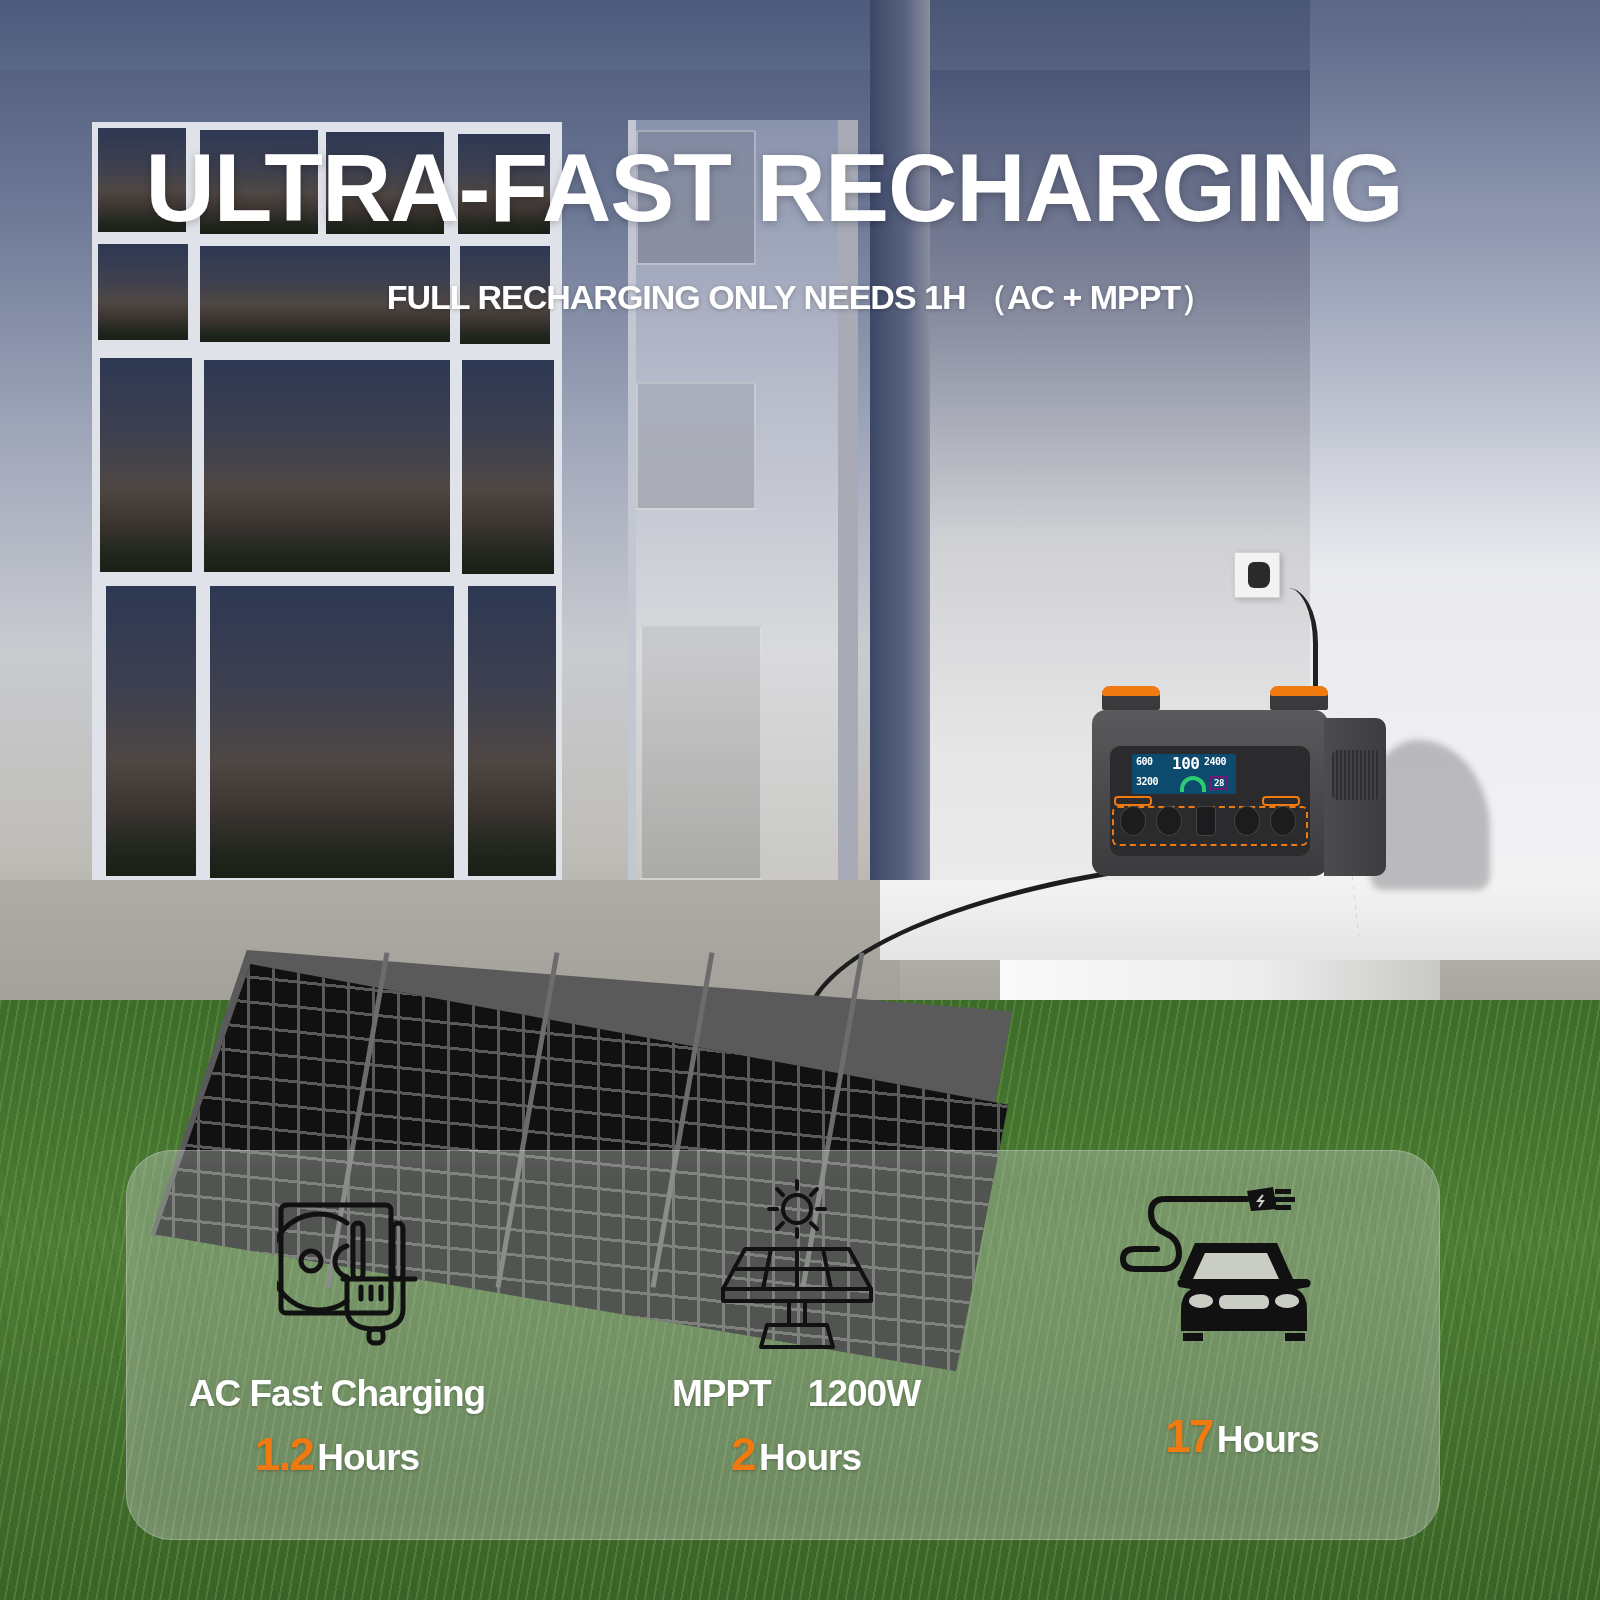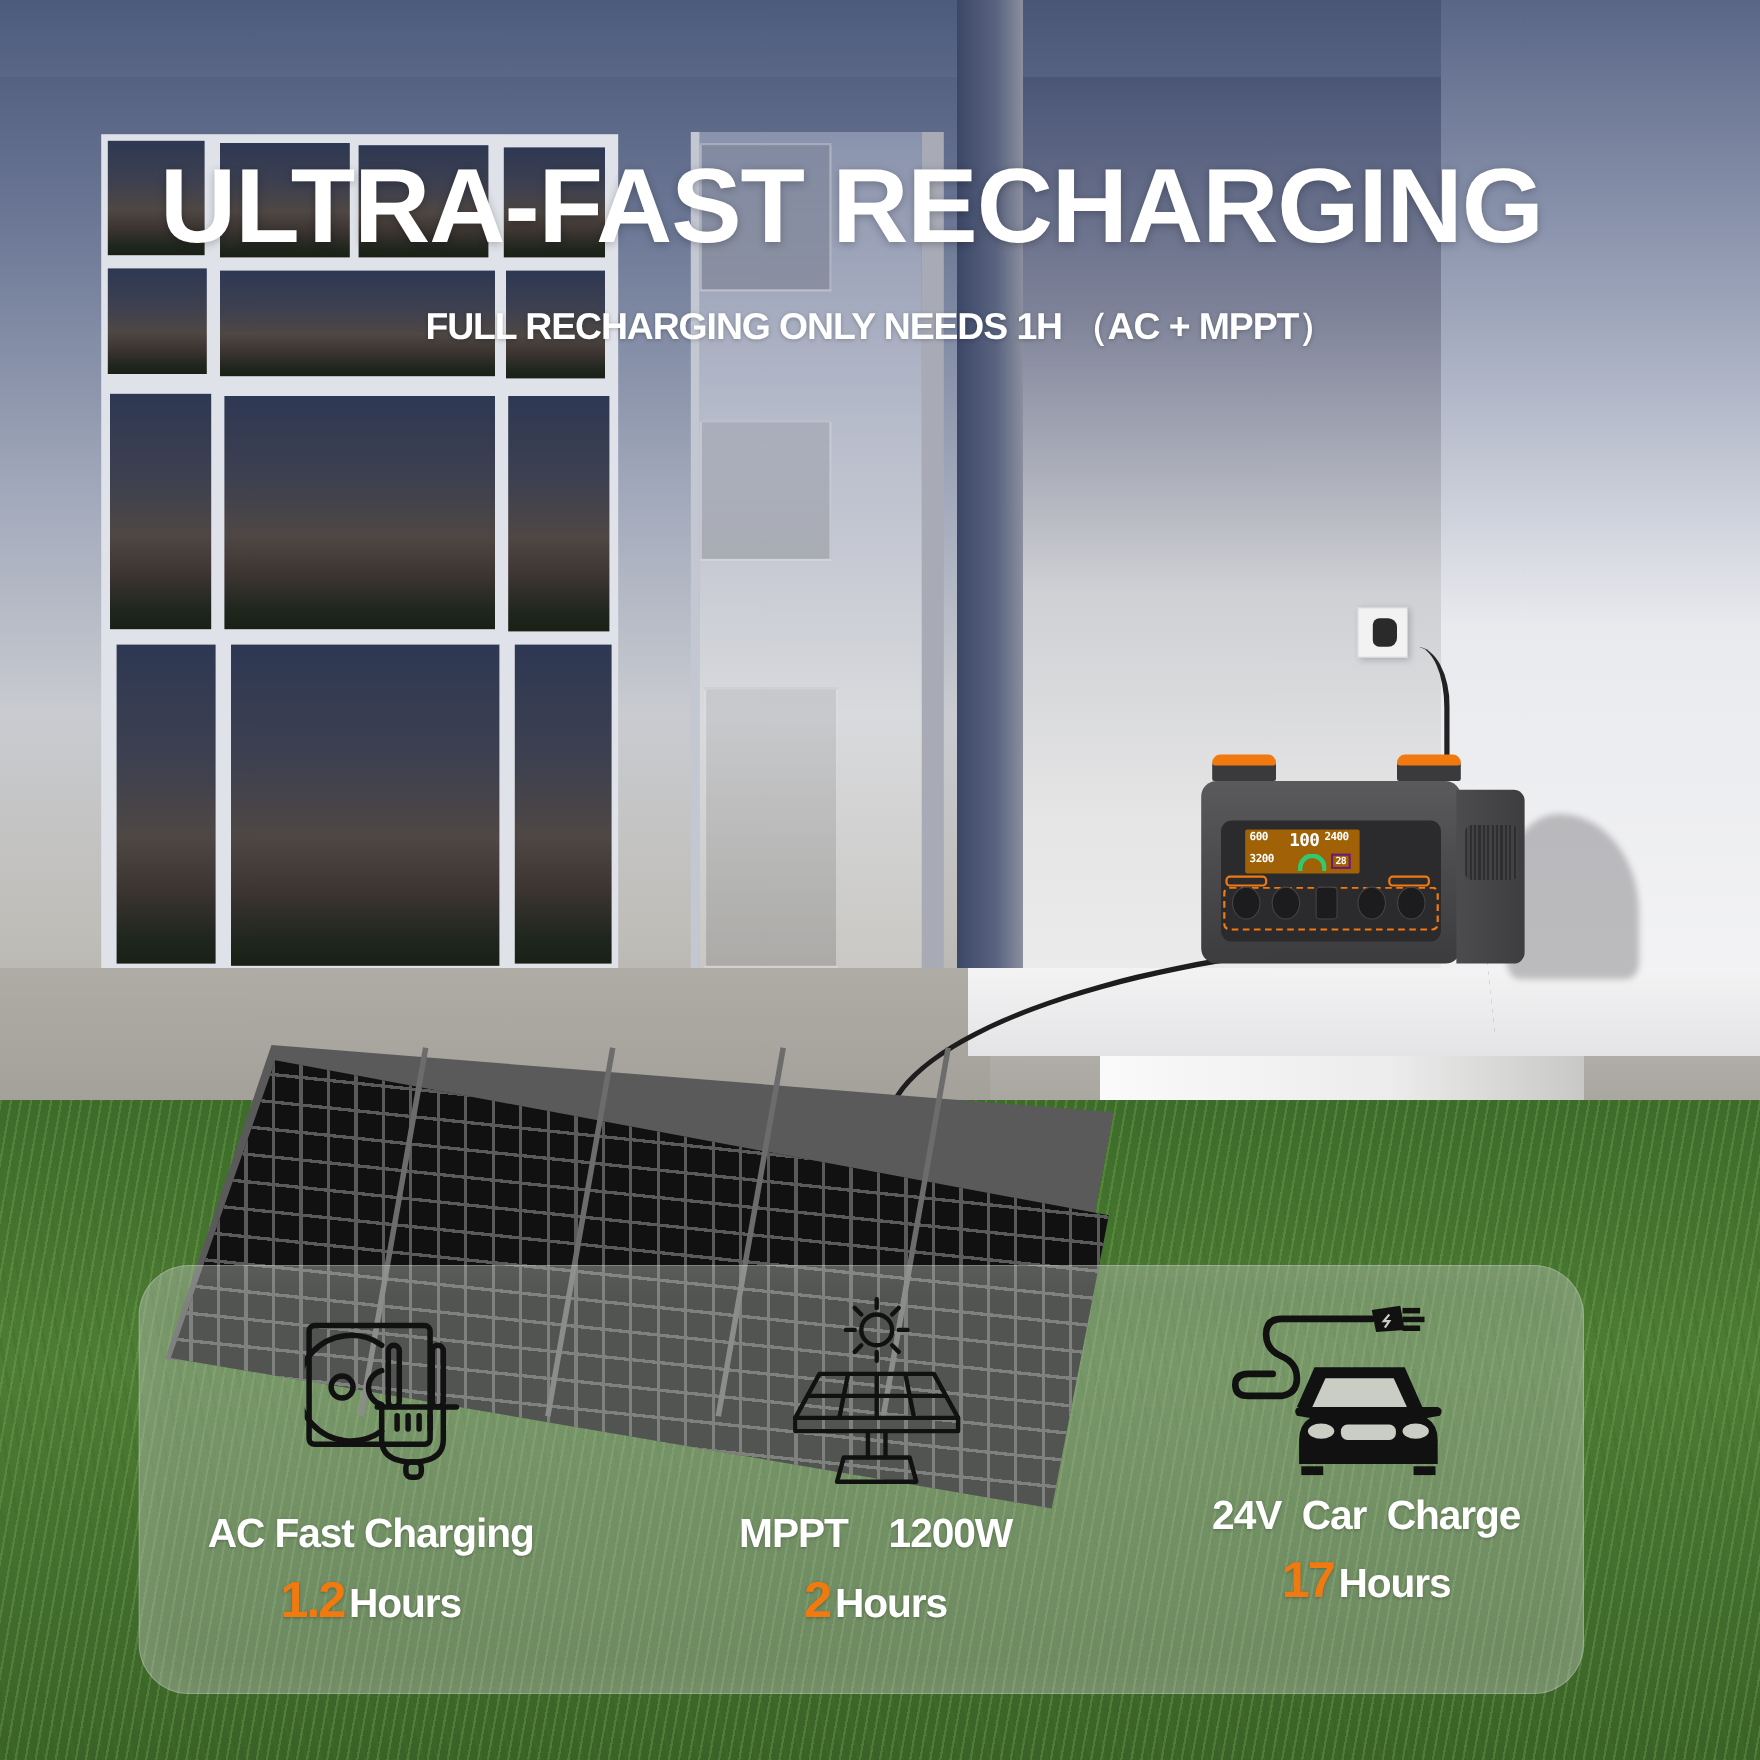--- a/index.html
+++ b/index.html
@@ -60,21 +60,21 @@
   .station-body { position:absolute; left:0; top:22px; width:236px; height:166px;
     background: linear-gradient(180deg,#5a5a5c,#4a4a4c 50%,#3c3c3e); border-radius:14px; }
   .station-side { position:absolute; left:232px; top:30px; width:62px; height:158px;
     background: linear-gradient(90deg,#4c4c4e,#3d3d3f); border-radius:0 10px 10px 0; }
   .vent { position:absolute; left:240px; top:62px; width:48px; height:50px;
     background: repeating-linear-gradient(90deg,#2e2e30 0 2px,#424244 2px 4px); border-radius:6px; }
   .handle { position:absolute; top:0; width:58px; height:22px; background:#3a3a3c; border-radius:8px 8px 2px 2px; }
   .handle-cap { position:absolute; top:-2px; width:58px; height:10px; background:#f07a10; border-radius:8px 8px 3px 3px; }
   .front-panel { position:absolute; left:18px; top:36px; width:200px; height:110px;
     background:#2b2b2d; border-radius:10px; }
-  .lcd { position:absolute; left:22px; top:8px; width:104px; height:40px; background:#a16207; border-radius:2px;
+  .lcd { position:absolute; left:22px; top:8px; width:104px; height:40px; background:#0c4a6e; border-radius:2px;
     font-family:"DejaVu Sans Mono","Liberation Mono",monospace; color:#fff; font-weight:bold; }
   .lcd span { position:absolute; font-size:10px; letter-spacing:-0.5px; }
   .lcd .big { font-size:16px; }
   .lcd .arc { position:absolute; left:48px; top:22px; width:26px; height:16px;
     border:4px solid #2ecc71; border-bottom:none; border-radius:14px 14px 0 0; }
   .socket { position:absolute; top:60px; width:26px; height:30px; background:#1c1c1e; border-radius:50%; border:1px solid #444; }
   .orange-dash { position:absolute; border:2px dashed #f07a10; border-radius:6px; }
   .usb-bar { position:absolute; top:50px; width:38px; height:10px; border:2px solid #f07a10; border-radius:4px; }
 
   
@@ -266,21 +266,20 @@
           <rect x="168" y="150" width="20" height="8"></rect>
         </g>
         <g fill="#c9cdc4">
           <path d="M88 70 H150 L162 96 H76 Z"></path>
           <ellipse cx="84" cy="118" rx="12" ry="7"></ellipse>
           <ellipse cx="170" cy="118" rx="12" ry="7"></ellipse>
           <rect x="102" y="112" width="50" height="14" rx="6"></rect>
         </g>
         <path d="M146 12 L141 18 H146 L142 24" stroke="#c9cdc4" stroke-width="2" fill="none"></path>
       </svg>
-      <div class="title" style="top:206px;">24V  Car  Charge</div>
       <div class="time" style="top:262px;">
         <span class="num">17</span>
         <span class="unit">Hours</span>
       </div>
     </div>
 
   </div>
 </div>
 
 </body></html>

